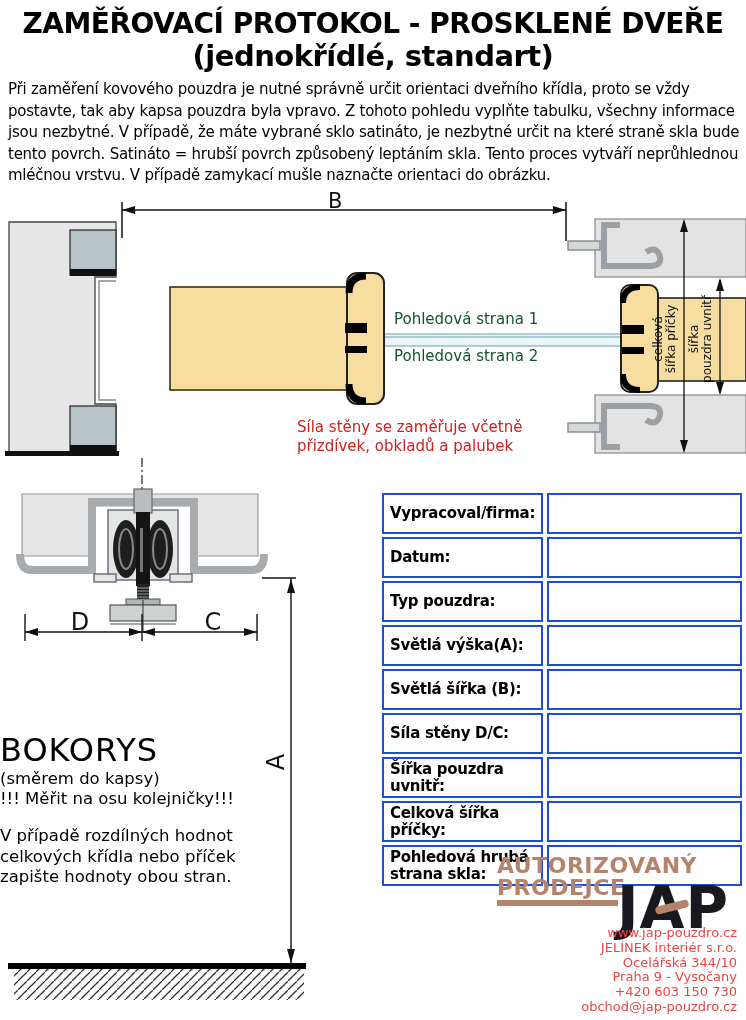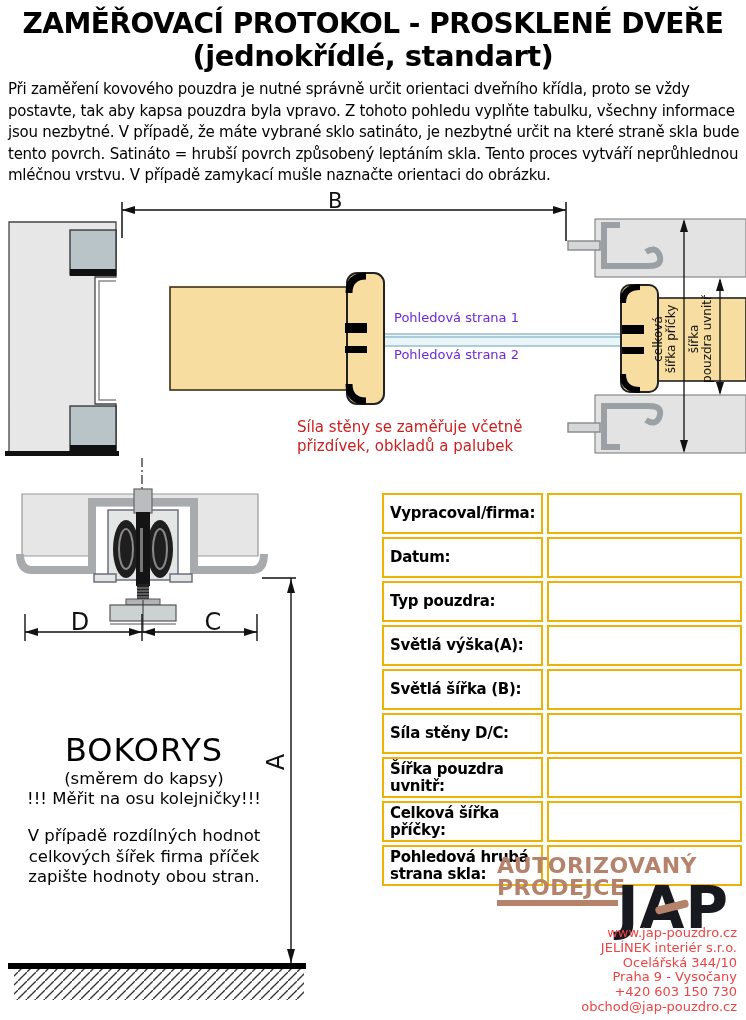--- a/index.html
+++ b/index.html
@@ -5,31 +5,31 @@
   html,body{margin:0;padding:0;background:#fff;}
   #page{position:relative;width:746px;height:1020px;background:#fff;overflow:hidden;
         font-family:"DejaVu Sans","Liberation Sans",sans-serif;color:#000;}
   .abs{position:absolute;}
   .title{width:746px;text-align:center;font-weight:bold;line-height:1.12;}
   #title1{top:8px;left:0;font-size:28px;letter-spacing:-0.5px;}
   #title2{top:40px;left:0;font-size:29px;letter-spacing:-0.5px;}
   #intro{top:79px;left:8px;width:734px;font-size:15px;line-height:21.5px;letter-spacing:-0.25px;}
   .dimletter{font-size:21px;color:#111;}
   .biglabel{font-size:24px;color:#111;}
-  .sidelabel{font-size:13px;color:#6d28d9;}
+  .sidelabel{font-size:15px;color:#14532d;}
   #rednote{top:418px;left:297px;font-size:15px;line-height:19px;color:#cc2020;}
   .rotlabel{width:96px;height:28px;font-size:12px;line-height:13px;text-align:center;
             transform:rotate(-90deg);color:#111;}
-  #bokorys-block{top:731px;left:0;width:288px;text-align:center;}
+  #bokorys-block{top:731px;left:0;width:288px;}
   #bokorys-title{font-size:32px;letter-spacing:1px;}
   .bokorys-sub{font-size:16.5px;line-height:20px;}
   #bokorys-note{margin-top:17px;font-size:16.5px;line-height:20.5px;}
   #form-table{top:490px;left:378px;}
   #form-table table{border-collapse:separate;border-spacing:4px 3px;}
-  #form-table td{border:2px solid #eab308;height:35px;vertical-align:middle;}
+  #form-table td{border:2px solid #1d4ed8;height:35px;vertical-align:middle;}
   #form-table td.lbl{width:149px;font-size:15px;font-weight:bold;line-height:17px;
                      padding:1px 2px 1px 6px;letter-spacing:-0.3px;}
   #form-table td.val{width:190px;background:#fff;}
   .copper{color:#b5836b;font-weight:bold;font-size:22px;letter-spacing:0.5px;}
   #copper-bar{top:900px;left:497px;width:121px;height:6px;background:#b5836b;}
   #jap-text{top:874px;left:617px;font-size:58px;font-weight:bold;color:#18181f;letter-spacing:1px;}
   #jap-swoosh{top:903px;left:655px;width:34px;height:8px;background:#b5836b;
               transform:rotate(-14deg);border-radius:4px;}
   #contact{top:926px;right:9px;width:220px;text-align:right;font-size:13px;
            line-height:14.8px;color:#ef4444;}
@@ -195,21 +195,21 @@
   </svg>
 
   <div class="abs biglabel" style="top:608px;left:55px;width:50px;text-align:center;">D</div>
   <div class="abs biglabel" style="top:608px;left:188px;width:50px;text-align:center;">C</div>
   <div class="abs biglabel" style="top:748px;left:262px;width:28px;height:28px;text-align:center;transform:rotate(-90deg);">A</div>
 
   <div class="abs" id="bokorys-block">
     <div id="bokorys-title">BOKORYS</div>
     <div class="bokorys-sub">(směrem do kapsy)</div>
     <div class="bokorys-sub">!!! Měřit na osu kolejničky!!!</div>
-    <div id="bokorys-note">V případě rozdílných hodnot celkových šířek firma příček zapište hodnoty obou stran.</div>
+    <div id="bokorys-note">V případě rozdílných hodnot celkových křídla nebo příček zapište hodnoty obou stran.</div>
   </div>
 
   <div class="abs" id="form-table">
     <table>
       <tbody>
         <tr>
           <td class="lbl">Vypracoval/firma:</td>
           <td class="val"></td>
         </tr>
         <tr>

